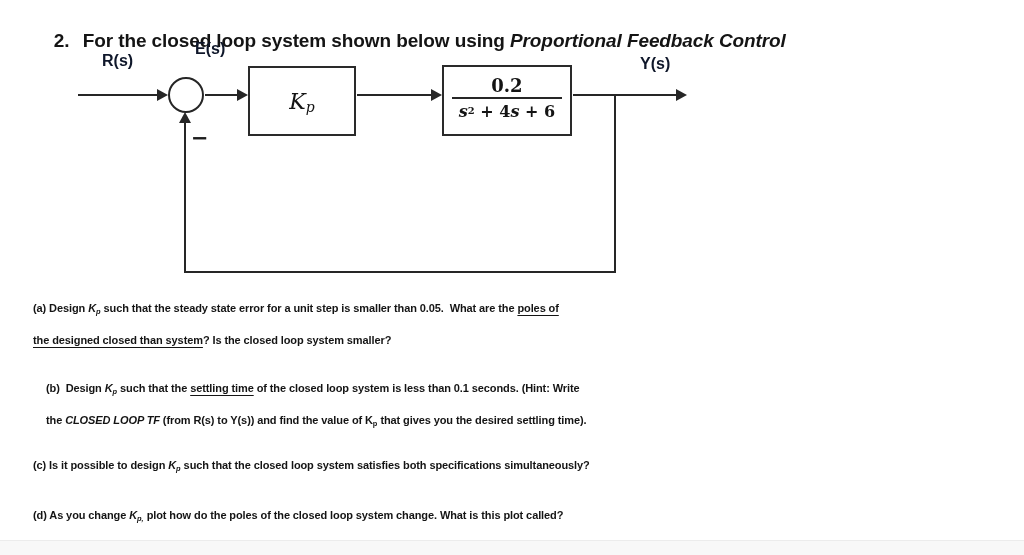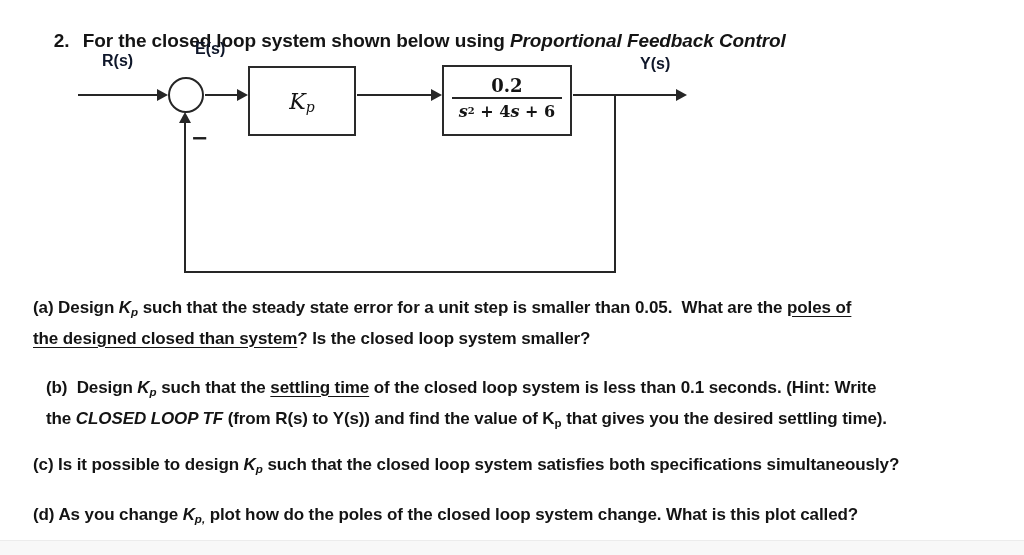--- a/index.html
+++ b/index.html
@@ -9,21 +9,21 @@
     width: 1024px;
     height: 555px;
     background: #ffffff;
     overflow: hidden;
     font-family: "Liberation Sans", "DejaVu Sans", sans-serif;
     color: #141414;
   }
   
   .doc-text {
     position: absolute;
-    font-size: 17px;
+    font-size: 11px;
     font-weight: 700;
     line-height: 30px;
     letter-spacing: -0.1px;
     white-space: pre;
     color: #141414;
   }
   .title-row { top: 2px; left: 33px; line-height: 26px; font-size: 19px; }
   .title-num { display: inline-block; width: 29px; }
   .q-a { top: 293px; left: 33px; }
   .q-b { top: 373px; left: 46px; }

